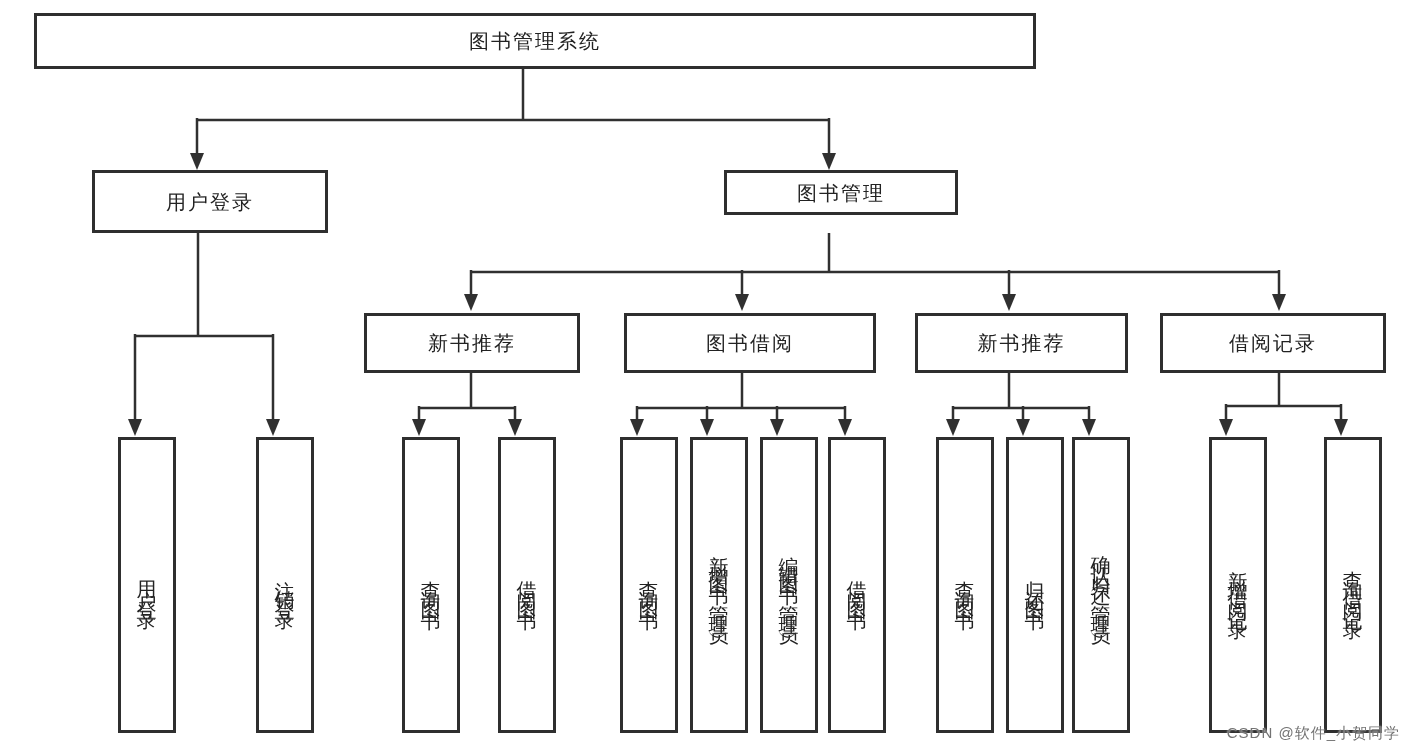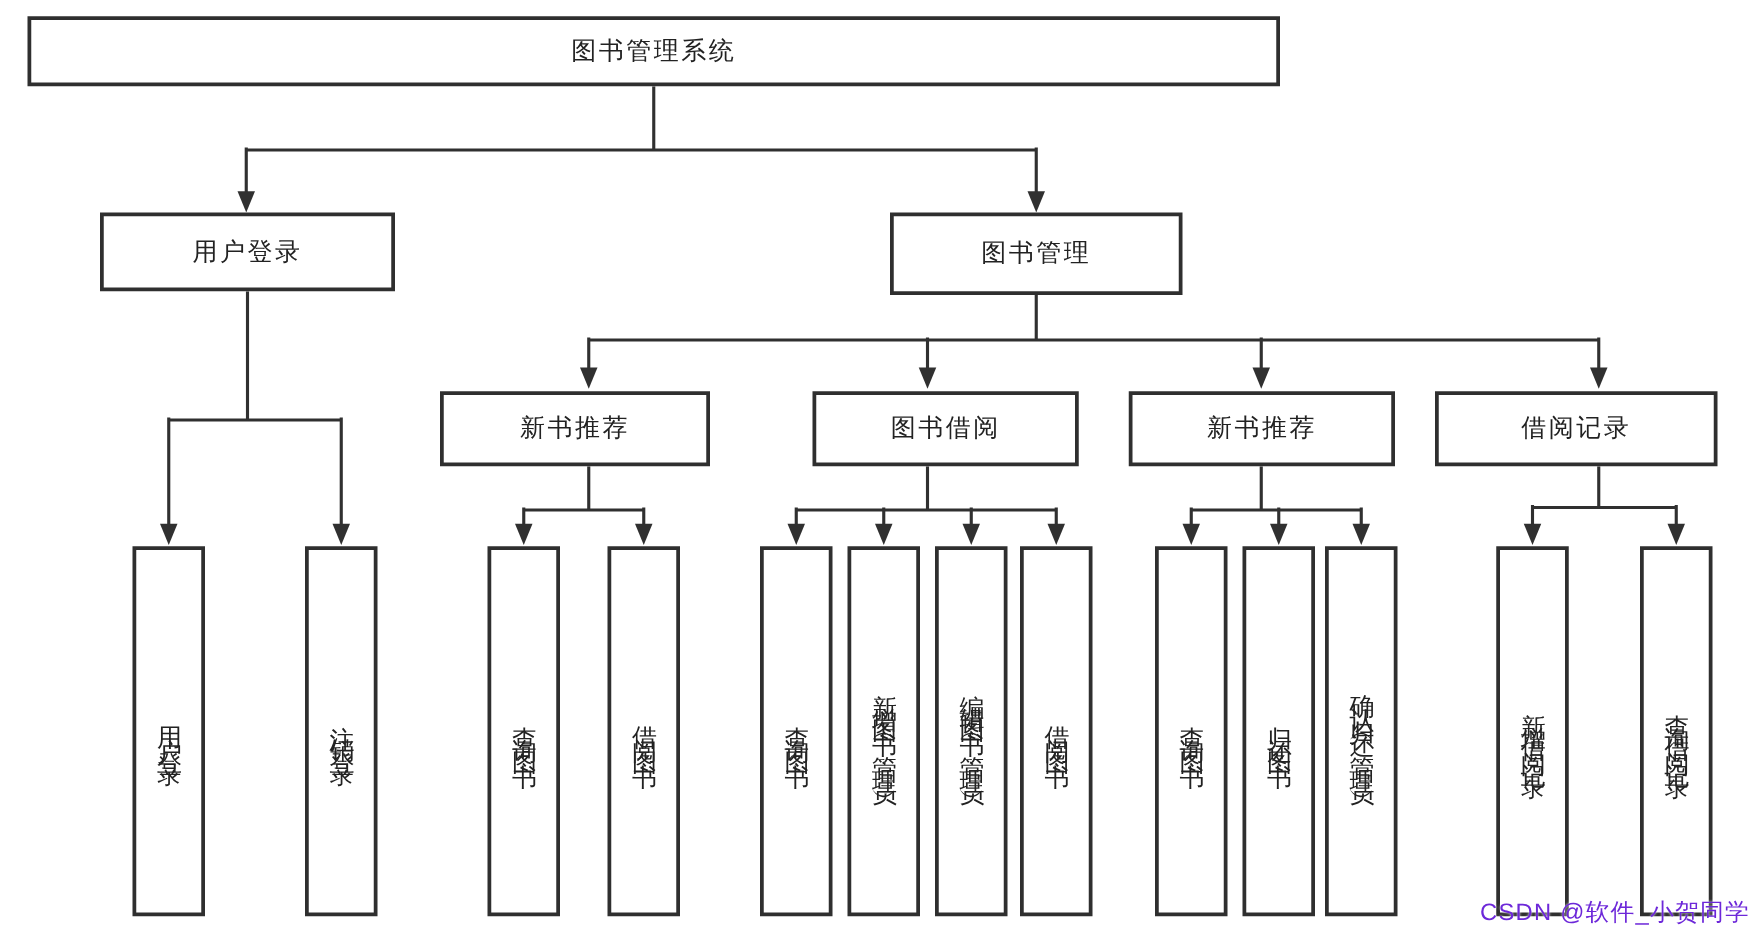--- a/index.html
+++ b/index.html
@@ -19,41 +19,42 @@
     pointer-events: none;
   }
   .node {
     position: absolute;
     box-sizing: border-box;
     background: #ffffff;
     border: 3px solid #2f2f2f;
     display: flex;
     align-items: center;
     justify-content: center;
+    margin-left: 12px;
   }
   .node .lbl {
     font-size: 20px;
     color: #222222;
     letter-spacing: 2px;
     white-space: nowrap;
     line-height: 1.2;
   }
   .node.v .lbl {
     writing-mode: vertical-rl;
     text-orientation: mixed;
     letter-spacing: 10px;
     line-height: 1;
     white-space: normal;
   }
   .watermark {
     position: absolute;
     right: 5px;
     bottom: 4px;
-    font-size: 19px;
-    color: #6d28d9;
+    font-size: 15px;
+    color: #737373;
     letter-spacing: 1px;
     text-shadow: 0 0 2px #ffffff;
     margin-top: 48px;
   }
 </style>
 </head>
 <body>
 
 <div id="canvas">
 
@@ -104,28 +105,28 @@
     </g>
   </svg>
 
   <div class="node" style="left:22px;top:13px;width:1002px;height:56px">
     <span class="lbl">图书管理系统</span>
   </div>
 
   <div class="node" style="left:80px;top:170px;width:236px;height:63px">
     <span class="lbl">用户登录</span>
   </div>
-  <div class="node" style="left:712px;top:170px;width:234px;height:66px">
+  <div class="node" style="left:712px;top:170px;width:234px;height:45px">
     <span class="lbl">图书管理</span>
   </div>
 
   <div class="node" style="left:352px;top:313px;width:216px;height:60px">
     <span class="lbl">新书推荐</span>
   </div>
-  <div class="node" style="left:650px;top:313px;width:213px;height:60px">
+  <div class="node" style="left:612px;top:313px;width:252px;height:60px">
     <span class="lbl">图书借阅</span>
   </div>
   <div class="node" style="left:903px;top:313px;width:213px;height:60px">
     <span class="lbl">新书推荐</span>
   </div>
   <div class="node" style="left:1148px;top:313px;width:226px;height:60px">
     <span class="lbl">借阅记录</span>
   </div>
 
   <div class="node v" style="left:106px;top:437px;width:58px;height:296px">

